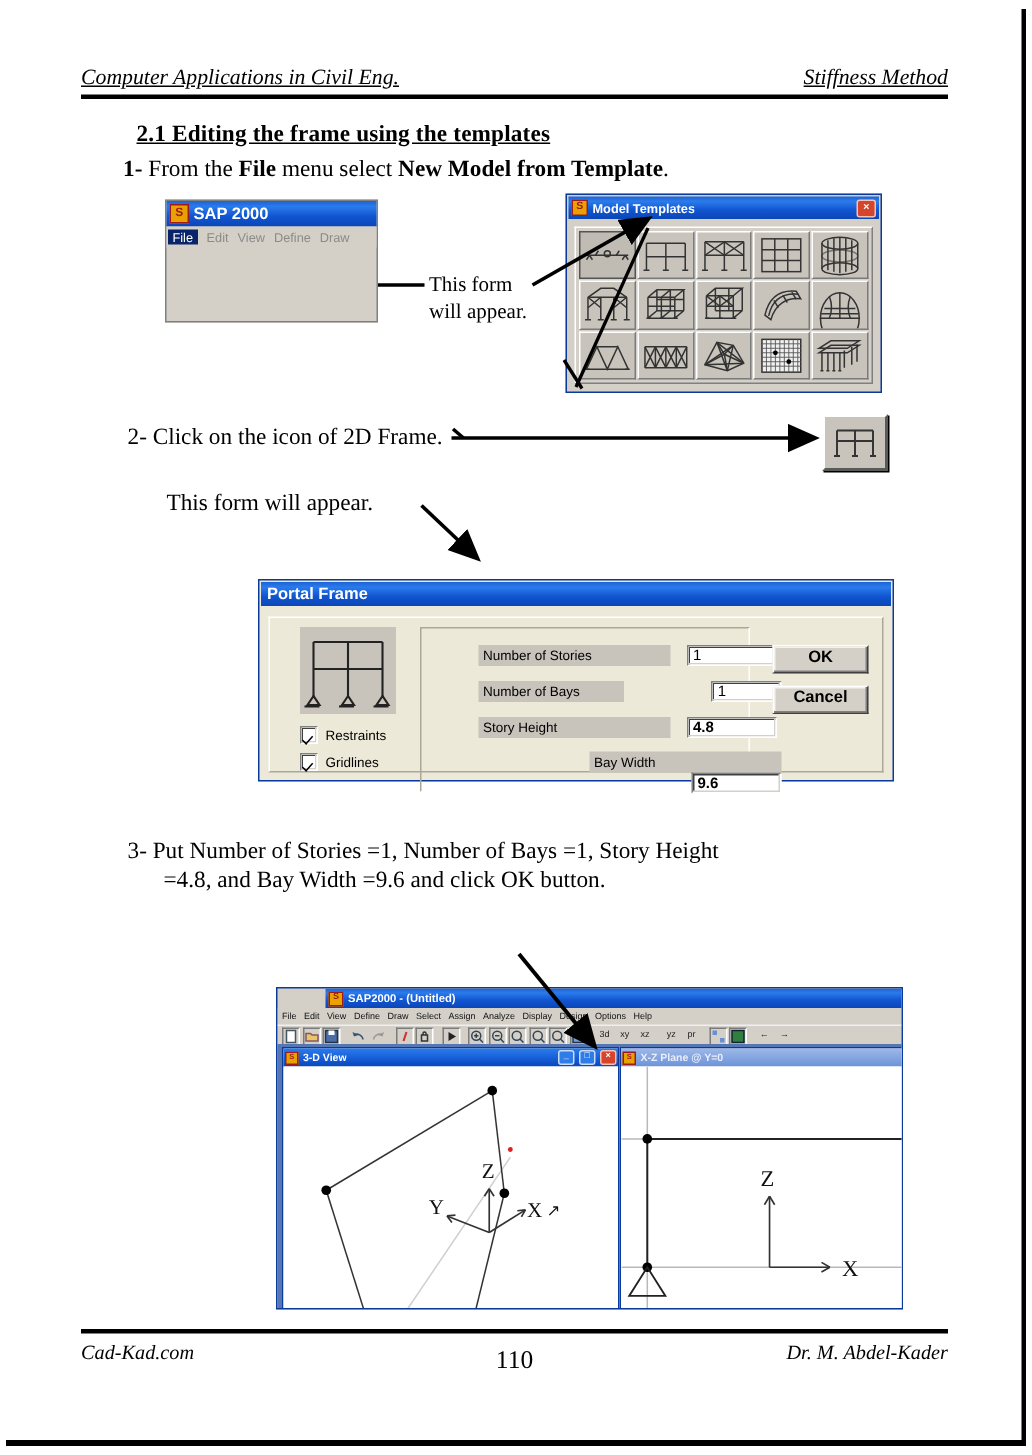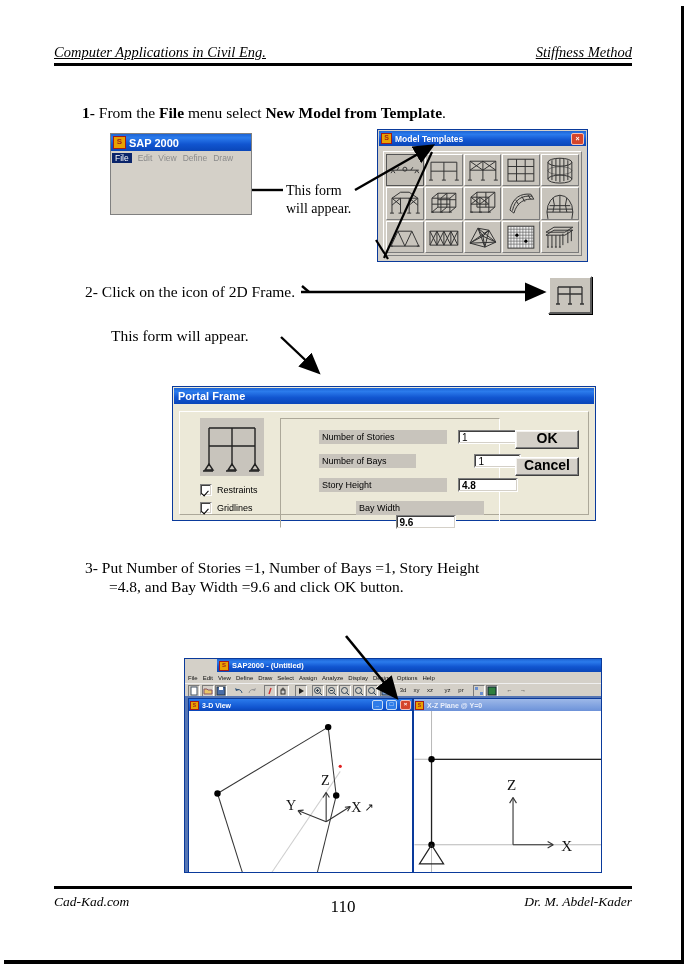--- a/index.html
+++ b/index.html
@@ -318,21 +318,21 @@
     border: 1px solid #ffffff;
     border-left-color: #aca899;
     border-top-color: #aca899;
   }
   .pf-row {
     position: absolute;
     left: 8px;
     width: 202px;
     height: 15px;
     display: flex;
-    align-items: center;
+    align-items: flex-end;
     padding-left: 30px;
   }
   .pf-row .lbl {
     width: 128px; height: 14px;
     background: #c8c4bc;
     font-family: "Liberation Sans", sans-serif;
     font-size: 9px;
     line-height: 14px;
     padding-left: 3px;
     box-sizing: border-box;
@@ -358,21 +358,21 @@
 
   .pf-btn {
     position: absolute;
     width: 62px; height: 17px;
     background: #d4d0c8;
     border: 1px solid #ffffff;
     border-right-color: #404040;
     border-bottom-color: #404040;
     box-shadow: inset -1px -1px 0 #808080, inset 1px 1px 0 #f4f2ee;
     font-family: "Liberation Sans", sans-serif;
-    font-size: 14px;
+    font-size: 11px;
     font-weight: bold;
     line-height: 15px;
     text-align: center;
     color: #000;
   }
   #ok-button { left: 335px; top: 18px; }
   #cancel-button { left: 335px; top: 45px; }
 
   
   #sap-app-window {
@@ -461,20 +461,21 @@
 
   <div class="edge-right"></div>
   <div class="edge-bottom"></div>
 
   <div class="header">
     <span>Computer Applications in Civil Eng.</span>
     <span>Stiffness Method</span>
   </div>
   <div class="header-rule"></div>
 
+  <div class="sec-title">2.1 Editing the frame using the templates</div>
 
   <div class="step1">
     <b>1-</b><span> From the </span><b>File</b><span> menu select </span><b>New Model from Template</b><span>.</span>
   </div>
 
   <div class="win" id="sap-menu-window">
     <div class="titlebar">
       <div class="ti">S</div>
       <div class="tb-title">SAP 2000</div>
     </div>

